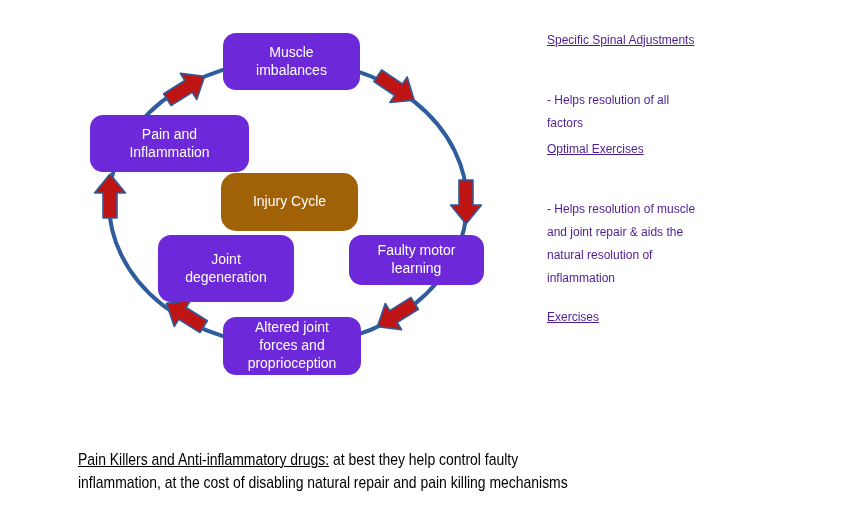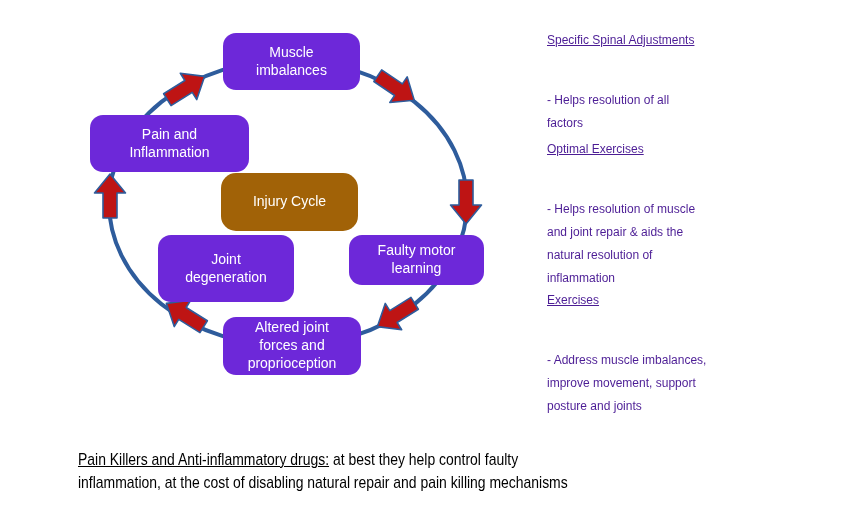--- a/index.html
+++ b/index.html
@@ -47,21 +47,21 @@
     position: absolute;
     left: 547px;
     width: 306px;
     z-index: 2;
     color: #4c1d95;
     font-size: 12px;
     line-height: 23px;
   }
   .section-1 { top: 29px; }
   .section-2 { top: 138px; }
-  .section-3 { top: 289px; }
+  .section-3 { top: 306px; text-decoration: underline; }
   .section-heading { text-decoration: underline; }
   .section-body { white-space: pre-line; margin-top: 37px; }
   .footnote {
     position: absolute;
     left: 78px;
     top: 425px;
     width: 680px;
     z-index: 2;
     color: #000000;
     font-size: 17px;
@@ -111,23 +111,20 @@
   <div class="section section-2">
     <div class="section-heading">Optimal Exercises</div>
     <div class="section-body">- Helps resolution of muscle
 and joint repair &amp; aids the
 natural resolution of
 inflammation</div>
   </div>
 
   <div class="section section-3">
     <div class="section-heading">Exercises</div>
-    <div class="section-body">- Address muscle imbalances,
-improve movement, support
-posture and joints</div>
   </div>
 
   <div class="footnote">
     <span class="footnote-lead">Pain Killers and Anti-inflammatory drugs:</span><span> at best they help control faulty
 inflammation, at the cost of disabling natural repair and pain killing mechanisms</span>
   </div>
 
 </div>
 
 </body></html>

